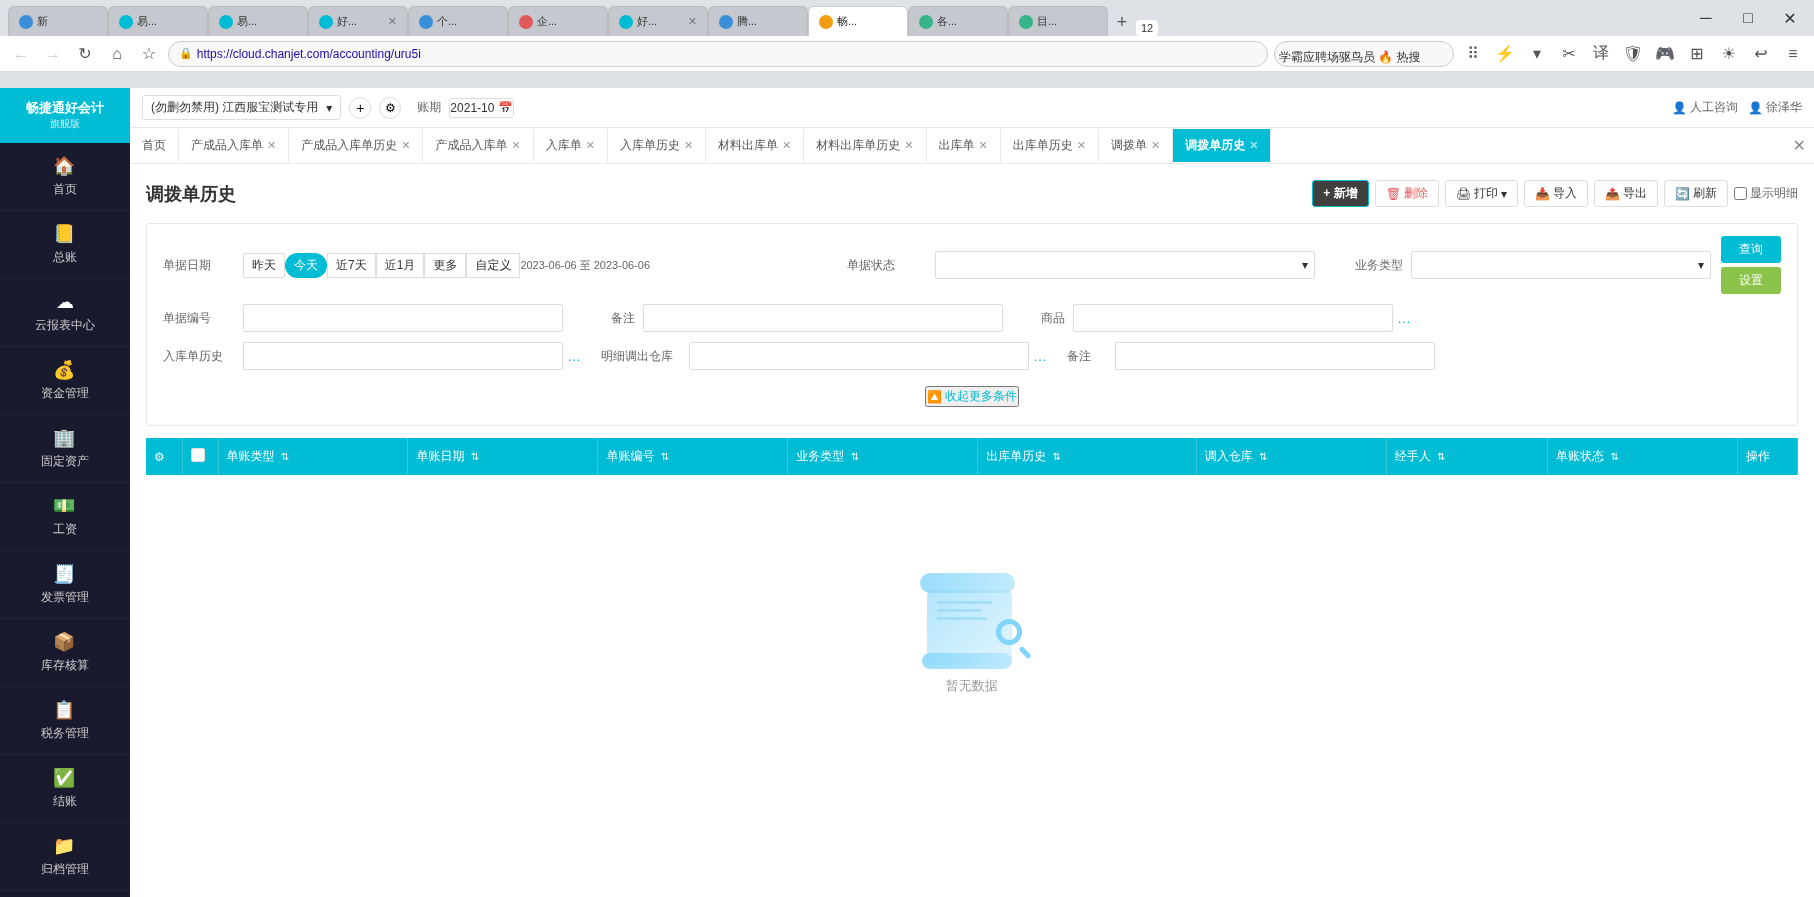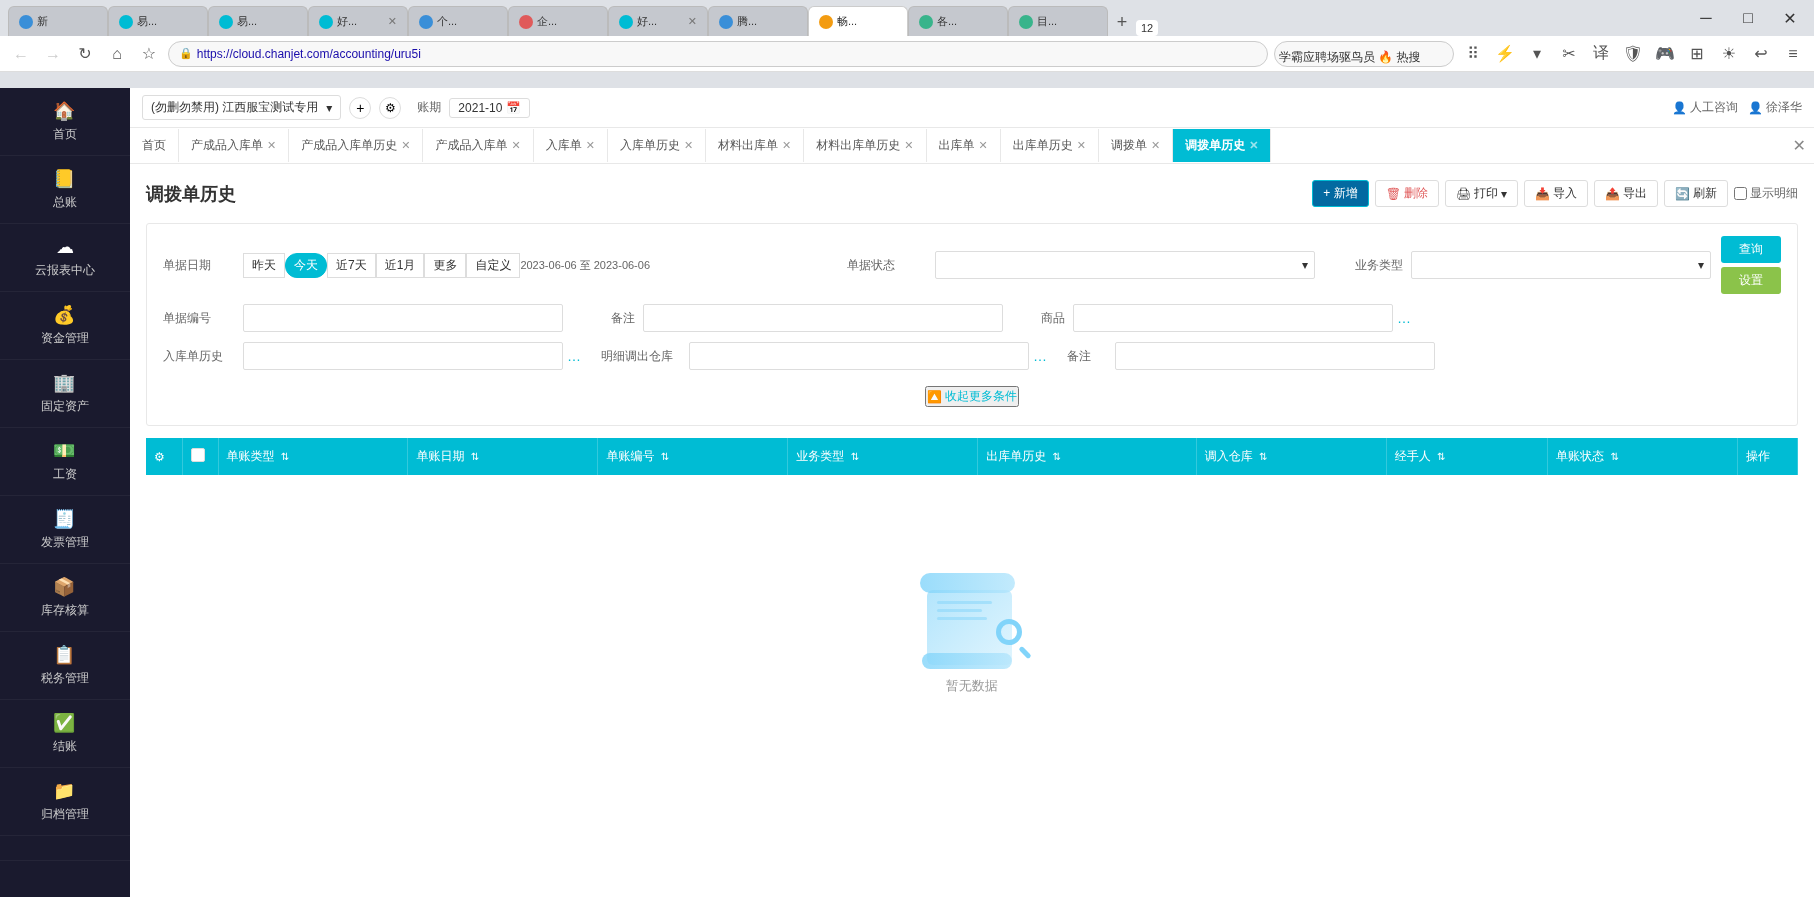--- a/index.html
+++ b/index.html
@@ -40,41 +40,41 @@
     .sidebar-icon { font-size: 18px; }
     .sidebar-label { font-size: 12px; color: #ccc; }
 
     
     .main-content { flex: 1; display: flex; flex-direction: column; overflow: hidden; background: #f5f5f5; }
 
     
     .top-bar { background: #fff; border-bottom: 1px solid #e8e8e8; padding: 6px 12px; display: flex; align-items: center; gap: 8px; height: 40px; }
     .company-selector { display: flex; align-items: center; gap: 8px; border: 1px solid #ddd; border-radius: 3px; padding: 3px 8px; cursor: pointer; font-size: 12px; color: #333; }
     .period-label { font-size: 12px; color: #666; margin-left: 8px; }
-    .period-value { font-size: 12px; color: #333; border: 1px solid #ddd; border-radius: 3px; padding: 2px 8px; cursor: pointer; display: flex; align-items: center; gap: 4px; }
+    .period-value { font-size: 12px; color: #333; border: 1px solid #ddd; border-radius: 3px; padding: 2px 0; cursor: pointer; display: flex; align-items: center; gap: 4px; }
     .top-bar-right { margin-left: auto; display: flex; align-items: center; gap: 10px; }
     .service-btn { font-size: 12px; color: #666; cursor: pointer; display: flex; align-items: center; gap: 3px; }
     .user-btn { font-size: 12px; color: #666; cursor: pointer; display: flex; align-items: center; gap: 3px; }
 
     
     .page-tabs { background: #fff; border-bottom: 1px solid #e8e8e8; display: flex; align-items: center; overflow-x: auto; min-height: 36px; padding: 0; }
     .page-tab { padding: 8px 12px; font-size: 12px; color: #555; cursor: pointer; white-space: nowrap; border-right: 1px solid #e8e8e8; display: flex; align-items: center; gap: 4px; flex-shrink: 0; }
     .page-tab.active { background: #00bcd4; color: #fff; font-weight: bold; }
     .page-tab .tab-x { font-size: 11px; opacity: 0.6; }
     .page-tab-close-all { padding: 8px; font-size: 16px; color: #888; cursor: pointer; margin-left: auto; flex-shrink: 0; }
 
     
     .page-body { flex: 1; overflow-y: auto; padding: 16px; background: #fff; }
 
     
     .page-title-row { display: flex; align-items: center; margin-bottom: 16px; }
     .page-title { font-size: 18px; font-weight: bold; color: #333; }
     .page-actions { margin-left: auto; display: flex; gap: 6px; align-items: center; }
     .action-btn { display: flex; align-items: center; gap: 3px; padding: 4px 10px; font-size: 12px; border: 1px solid #ddd; border-radius: 3px; cursor: pointer; background: #fff; color: #333; }
-    .action-btn.primary { background: #0369a1; color: #fff; border-color: #00bcd4; }
+    .action-btn.primary { background: #404040; color: #fff; border-color: #00bcd4; font-weight: bold; }
     .action-btn.danger { color: #e05a5a; border-color: #ddd; }
     .display-toggle { display: flex; align-items: center; gap: 3px; font-size: 12px; color: #666; }
 
     
     .filter-section { background: #fff; border: 1px solid #e8e8e8; border-radius: 3px; padding: 12px 16px; margin-bottom: 12px; }
     .filter-row { display: flex; align-items: center; margin-bottom: 10px; gap: 0; }
     .filter-row:last-child { margin-bottom: 0; }
     .filter-label { font-size: 12px; color: #666; width: 80px; flex-shrink: 0; }
     .filter-group { display: flex; align-items: center; gap: 0; flex: 1; }
     .date-btn { padding: 3px 8px; font-size: 12px; border: 1px solid #ddd; cursor: pointer; background: #fff; color: #333; }
@@ -193,20 +193,24 @@
     <button class="nav-btn">⊞</button>
     <button class="nav-btn">☀</button>
     <button class="nav-btn">↩</button>
     <button class="nav-btn">≡</button>
   </div>
 </div>
 
 <div class="app-wrapper">
 
   <div class="sidebar">
+    <div class="sidebar-logo">
+      <div class="logo-text">畅捷通好会计</div>
+      <div class="logo-sub">旗舰版</div>
+    </div>
     <div class="sidebar-item">
       <span class="sidebar-icon">🏠</span>
       <span class="sidebar-label">首页</span>
     </div>
     <div class="sidebar-item">
       <span class="sidebar-icon">📒</span>
       <span class="sidebar-label">总账</span>
     </div>
     <div class="sidebar-item">
       <span class="sidebar-icon">☁</span>

